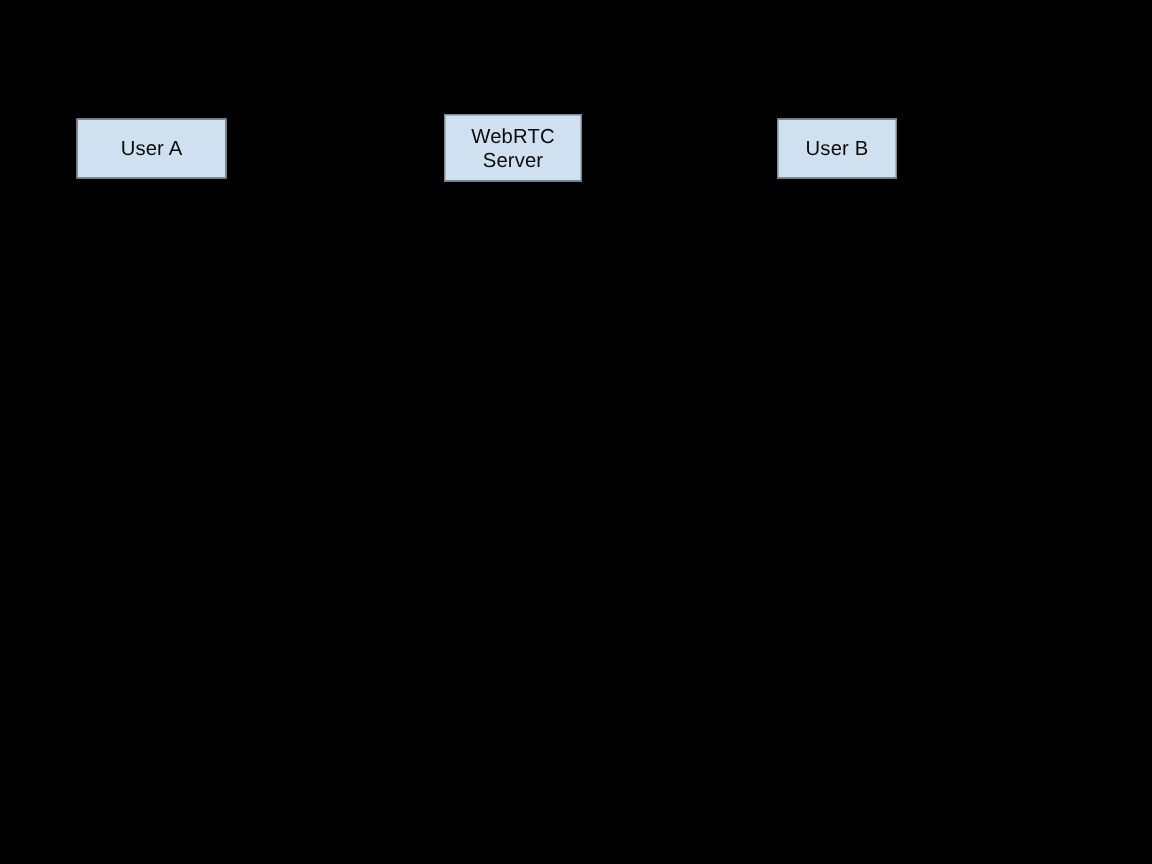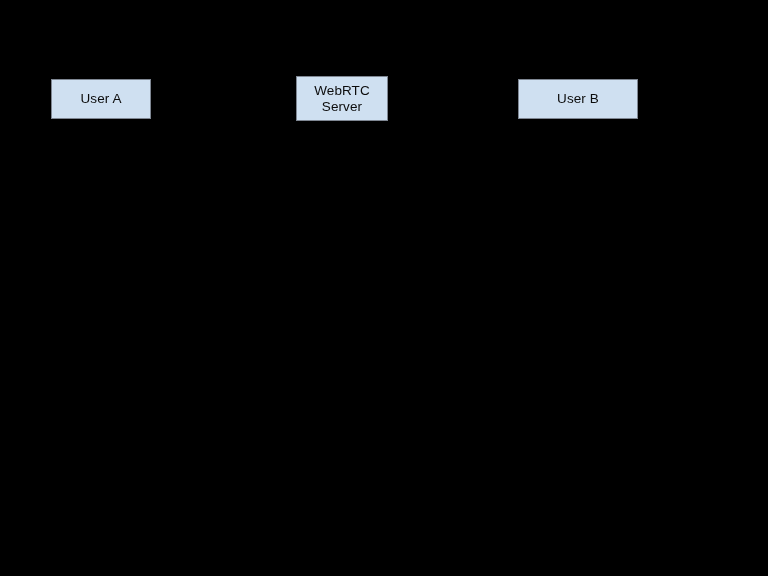--- a/index.html
+++ b/index.html
@@ -46,21 +46,21 @@
   }
   #box-webrtc-server {
     left: 296px;
     top: 76px;
     width: 92px;
     height: 45px;
   }
   #box-user-b {
     left: 518px;
     top: 79px;
-    width: 120px;
+    width: 80px;
     height: 40px;
   }
 </style>
 </head>
 <body>
 
 <div id="canvas">
 
   <div class="participant-box" id="box-user-a">
     <span class="participant-label">User A</span>

